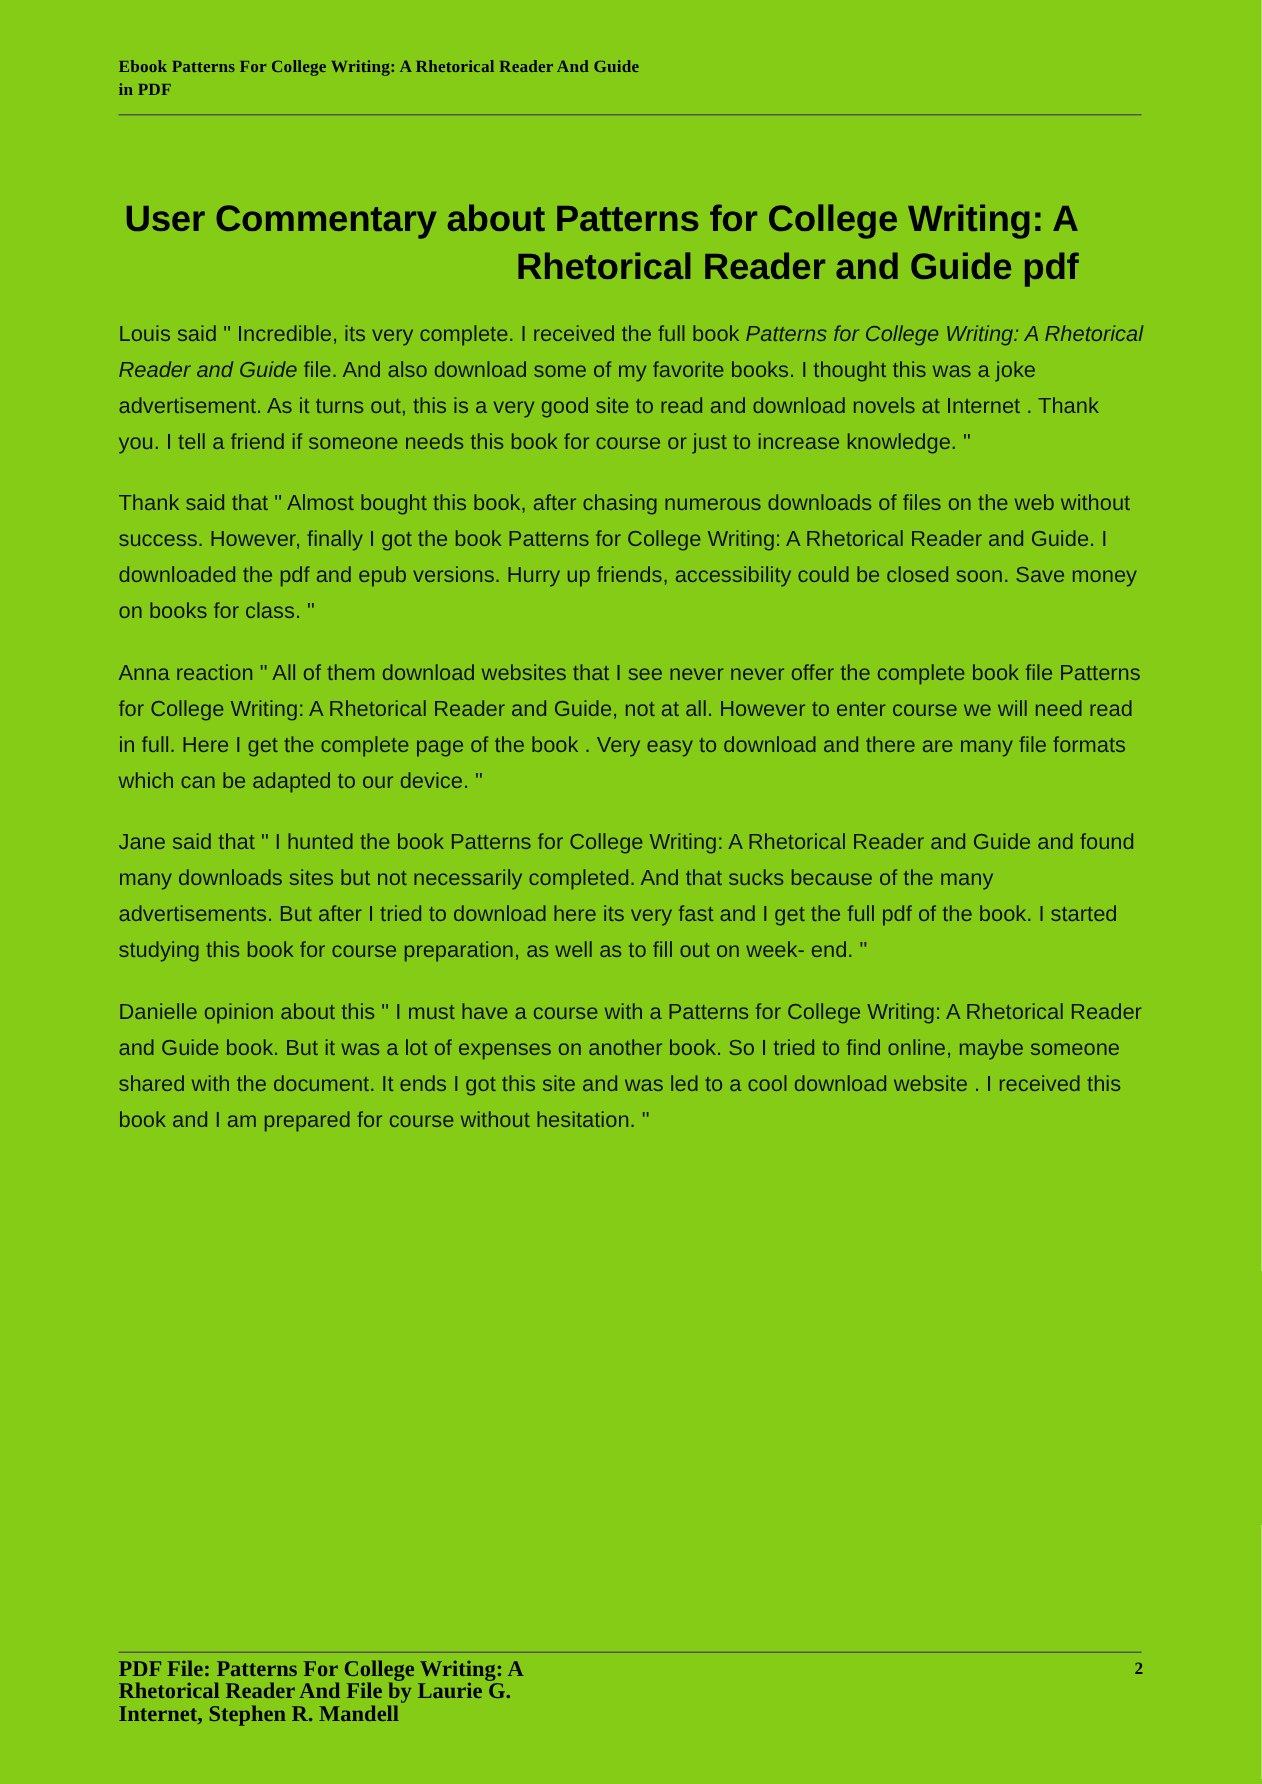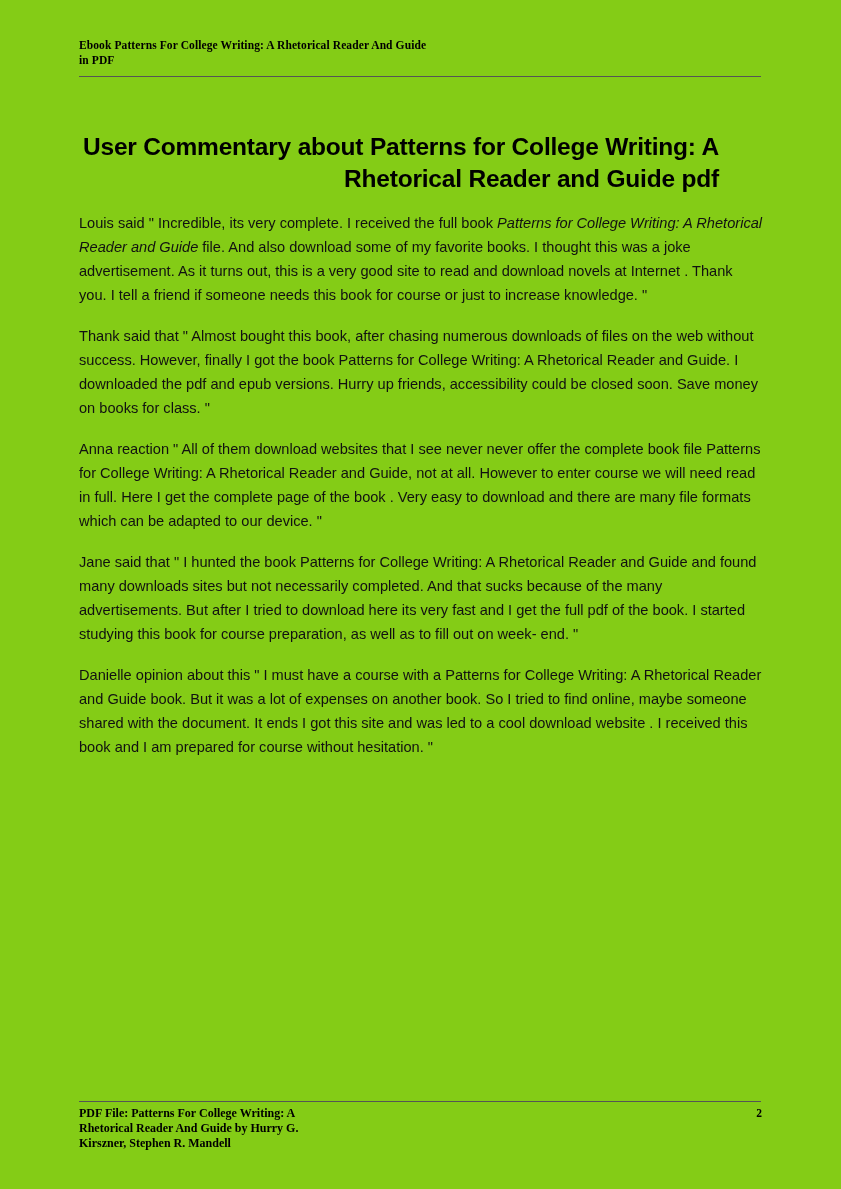--- a/index.html
+++ b/index.html
@@ -94,21 +94,21 @@
   }
   .footer {
     position: absolute;
     left: 79px;
     top: 1106px;
     width: 682px;
   }
   .footer .fline {
     font-family: "Liberation Serif", serif;
     font-weight: bold;
-    font-size: 12px;
+    font-size: 15px;
     line-height: 15px;
     color: #000;
   }
   .page-number {
     position: absolute;
     right: 79px;
     top: 1106px;
     font-family: "Liberation Serif", serif;
     font-weight: bold;
     font-size: 11.5px;
@@ -140,18 +140,18 @@
 
     <p class="para"><span class="who">Jane</span><span> said that " I hunted the book Patterns for College Writing: A Rhetorical Reader and Guide and found many downloads sites but not necessarily completed. And that sucks because of the many advertisements. But after I tried to download here its very fast and I get the full pdf of the book. I started studying this book for course preparation, as well as to fill out on week- end. "</span></p>
 
     <p class="para"><span class="who">Danielle</span><span> opinion about this " I must have a course with a Patterns for College Writing: A Rhetorical Reader and Guide book. But it was a lot of expenses on another book. So I tried to find online, maybe someone shared with the document. It ends I got this site and was led to a cool download website . I received this book and I am prepared for course without hesitation. "</span></p>
 
   </div>
 
   <div class="footer-rule"></div>
   <div class="footer">
     <div class="fline">PDF File: Patterns For College Writing: A</div>
-    <div class="fline">Rhetorical Reader And Guide by Hurry G.</div>
-    <div class="fline">Kirszner, Stephen R. Mandell</div>
+    <div class="fline">Rhetorical Reader And File by Laurie G.</div>
+    <div class="fline">Internet, Stephen R. Mandell</div>
   </div>
   <div class="page-number">2</div>
 
 </div>
 
 </body></html>

